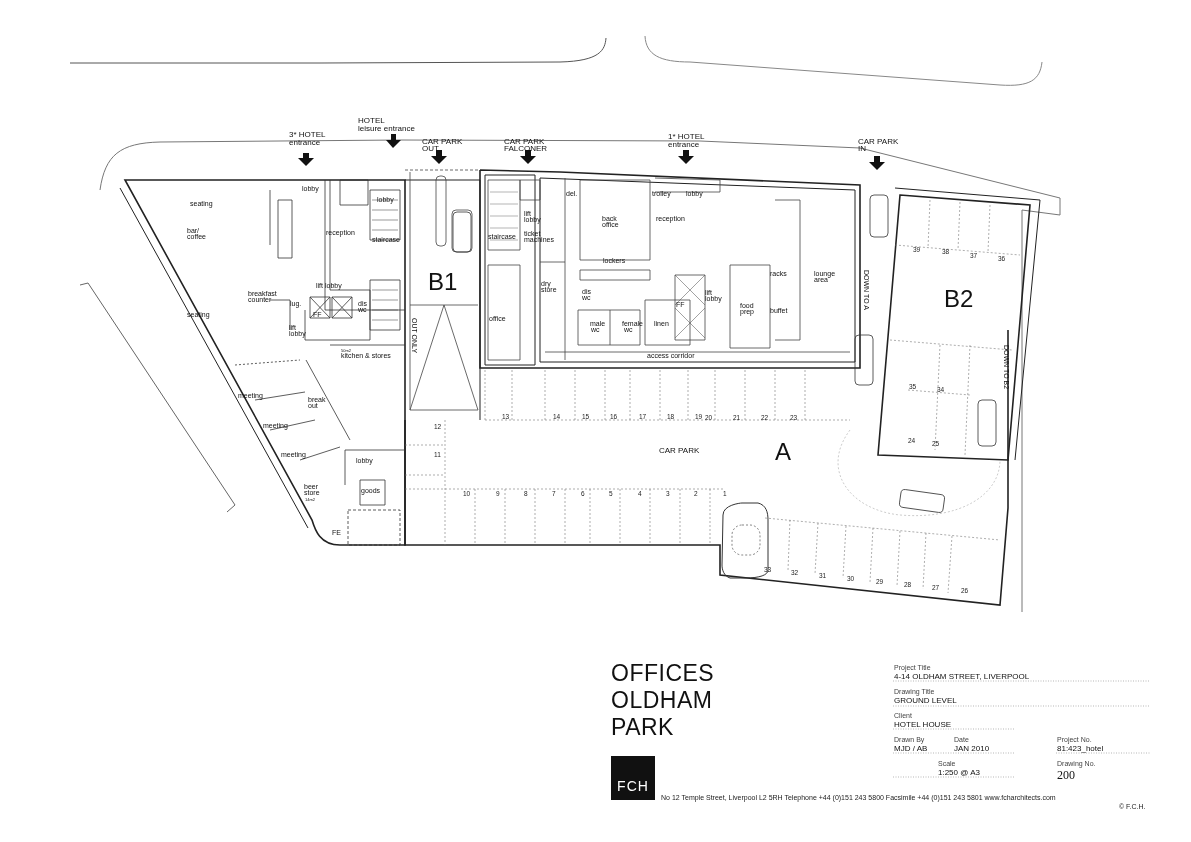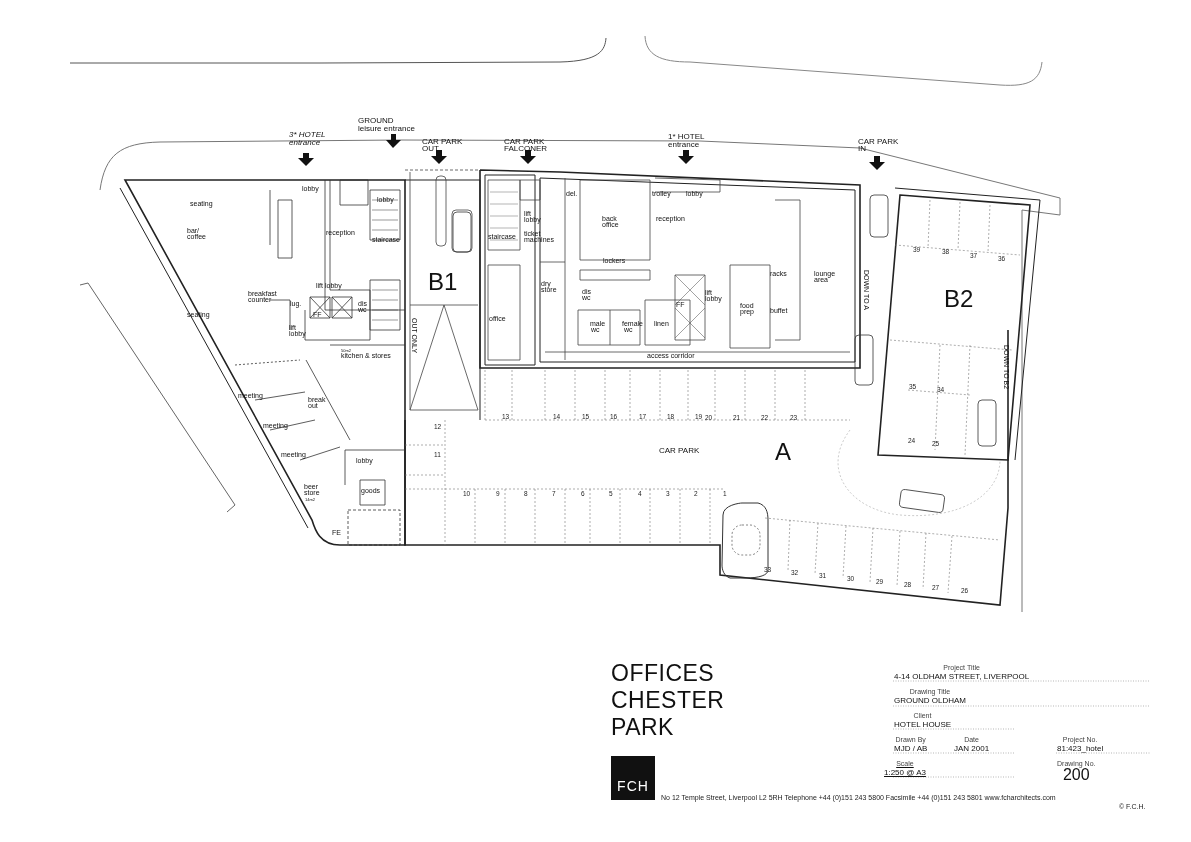--- a/index.html
+++ b/index.html
@@ -7,24 +7,24 @@
   svg.plan { position:absolute; left:0; top:0; }
   .lbl { position:absolute; font-size:7px; line-height:7px; color:#111; white-space:nowrap; }
   .lbl.md { font-size:8px; line-height:8px; }
   .big { position:absolute; font-size:24px; font-weight:normal; color:#111; }
   .entr { position:absolute; font-size:8px; line-height:8px; color:#111; white-space:nowrap; }
   .num { position:absolute; font-size:6.5px; color:#222; }
   .logo-text { position:absolute; left:611px; top:660px; font-size:23px; line-height:27px; letter-spacing:0.5px; color:#111; }
   .logo-box { position:absolute; left:611px; top:756px; width:44px; height:44px; background:#111; color:#fff; font-size:14px; display:flex; align-items:flex-end; justify-content:center; padding-bottom:6px; box-sizing:border-box; letter-spacing:1px; }
   .addr { position:absolute; left:661px; top:794px; font-size:7px; color:#222; white-space:nowrap; }
   .copy { position:absolute; left:1119px; top:803px; font-size:7px; color:#222; }
-  .tb { position:absolute;text-align:center; }
+  .tb { position:absolute; }
   .tb .k { font-size:7px; color:#444; display:block; line-height:9px; }
   .tb .v { font-size:8px; color:#111; display:block; line-height:10px; }
-  .tb .v.big200 { font-size:16px; line-height:14px; }
+  .tb .v.big200 { font-size:12px; line-height:14px;font-family:Liberation Serif, serif; }
 </style>
 </head>
 <body>
 
 <svg class="plan" width="1191" height="842" viewBox="0 0 1191 842">
   <g fill="none" stroke="#555" stroke-width="1">
 
     <path d="M70 63 L320 63 L560 62 C600 61 605 50 606 38"></path>
     <path d="M645 36 C646 55 660 62 690 62 L1000 85 C1030 87 1040 80 1042 62" stroke="#888"></path>
 
@@ -146,26 +146,26 @@
   <g stroke="#999" stroke-width="0.7" stroke-dasharray="1 1.5" fill="none">
     <path d="M893 681 L1150 681"></path>
     <path d="M893 706 L1150 706"></path>
     <path d="M893 729 L1015 729"></path>
     <path d="M893 753 L1015 753"></path>
     <path d="M1056 753 L1150 753"></path>
     <path d="M893 777 L1015 777"></path>
   </g>
 </svg>
 
-<div class="entr" style="left:289px;top:131px;font-style:italic;">
+<div class="entr" style="left:289px;top:131px;">
   <div>3* HOTEL</div>
   <div>entrance</div>
 </div>
 <div class="entr" style="left:358px;top:117px;">
-  <div>GROUND</div>
+  <div>HOTEL</div>
   <div>leisure entrance</div>
 </div>
 <div class="entr" style="left:422px;top:138px;line-height:7px;">
   <div>CAR PARK</div>
   <div>OUT</div>
 </div>
 <div class="entr" style="left:504px;top:138px;line-height:7px;">
   <div>CAR PARK</div>
   <div>FALCONER</div>
 </div>
@@ -285,53 +285,53 @@
 <span class="num" style="left:791px;top:569px;">32</span>
 <span class="num" style="left:819px;top:572px;">31</span>
 <span class="num" style="left:847px;top:575px;">30</span>
 <span class="num" style="left:876px;top:578px;">29</span>
 <span class="num" style="left:904px;top:581px;">28</span>
 <span class="num" style="left:932px;top:584px;">27</span>
 <span class="num" style="left:961px;top:587px;">26</span>
 
 <div class="logo-text">
   <div>OFFICES</div>
-  <div>CHESTER</div>
+  <div>OLDHAM</div>
   <div>PARK</div>
 </div>
 <div class="logo-box">
     <span>FCH</span>
   </div>
 <div class="addr">No 12 Temple Street, Liverpool L2 5RH   Telephone +44 (0)151 243 5800  Facsimile +44 (0)151 243 5801   www.fcharchitects.com</div>
 <div class="copy">© F.C.H.</div>
 
 <div class="tb" style="left:894px;top:663px;">
   <span class="k">Project Title</span>
   <span class="v">4-14 OLDHAM STREET, LIVERPOOL</span>
 </div>
 <div class="tb" style="left:894px;top:687px;">
   <span class="k">Drawing Title</span>
-  <span class="v">GROUND OLDHAM</span>
+  <span class="v">GROUND LEVEL</span>
 </div>
 <div class="tb" style="left:894px;top:711px;">
   <span class="k">Client</span>
   <span class="v">HOTEL HOUSE</span>
 </div>
 <div class="tb" style="left:894px;top:735px;">
   <span class="k">Drawn By</span>
   <span class="v">MJD / AB</span>
 </div>
 <div class="tb" style="left:954px;top:735px;">
   <span class="k">Date</span>
-  <span class="v">JAN 2001</span>
+  <span class="v">JAN 2010</span>
 </div>
 <div class="tb" style="left:1057px;top:735px;">
   <span class="k">Project No.</span>
   <span class="v">81:423_hotel</span>
 </div>
-<div class="tb" style="left:884px;top:759px;text-decoration:underline;">
+<div class="tb" style="left:938px;top:759px;">
   <span class="k">Scale</span>
   <span class="v">1:250 @ A3</span>
 </div>
 <div class="tb" style="left:1057px;top:759px;">
   <span class="k">Drawing No.</span>
   <span class="v big200">200</span>
 </div>
 
 </body></html>

